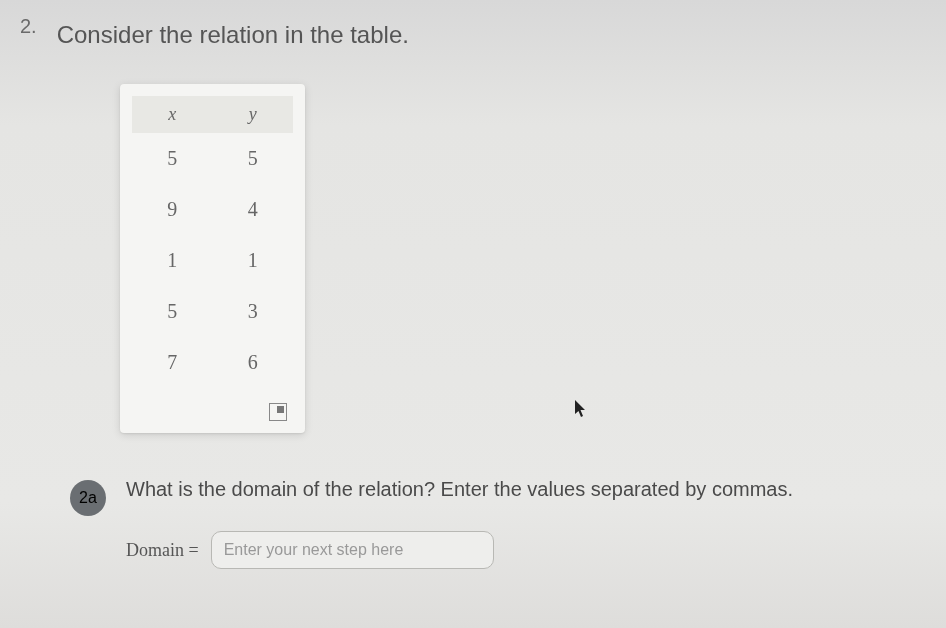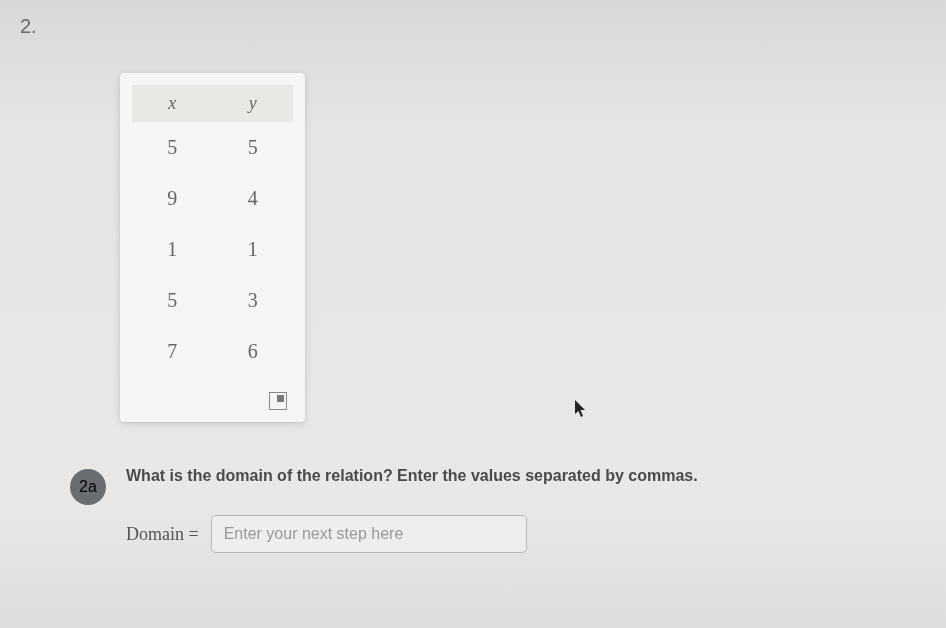--- a/index.html
+++ b/index.html
@@ -104,64 +104,65 @@
       align-items: center;
       justify-content: center;
       font-size: 16px;
       flex-shrink: 0;
       margin-top: 2px;
     }
     .sub-content {
       flex: 1;
     }
     .sub-text {
-      font-size: 16px;
+      font-size: 20px;
       color: #4a4a4a;
-      font-weight: 700;
+      font-weight: 400;
     }
     .answer-row {
       display: flex;
       align-items: center;
       gap: 12px;
       margin-top: 30px;
     }
     .answer-label {
       font-size: 18px;
       color: #555;
       font-family: Georgia, 'Times New Roman', serif;
       text-align: right;
     }
     .answer-input {
-      width: 316px;
+      width: 283px;
       height: 38px;
       border: 1px solid #b8b8b4;
       background: #eeeeec;
       padding: 0 12px;
       font-size: 16px;
       color: #555;
       font-family: inherit;
-      border-radius: 5px;
+      border-radius: 10px;
     }
     .answer-input::placeholder {
       color: #999;
     }
     .cursor {
       position: absolute;
       left: 575px;
       top: 400px;
       font-size: 18px;
       color: #222;
       pointer-events: none;
     }
   </style>
 </head>
 <body>
 
 <div class="question-header">
   <div class="question-number">2.</div>
+  <div class="question-text">Consider the relation in the table.</div>
 </div>
 
 <div class="table-container">
   <div class="table-header-row">
     <div class="table-header">x</div>
     <div class="table-header">y</div>
   </div>
   <div class="table-row">
     <div class="table-cell">5</div>
     <div class="table-cell">5</div>

